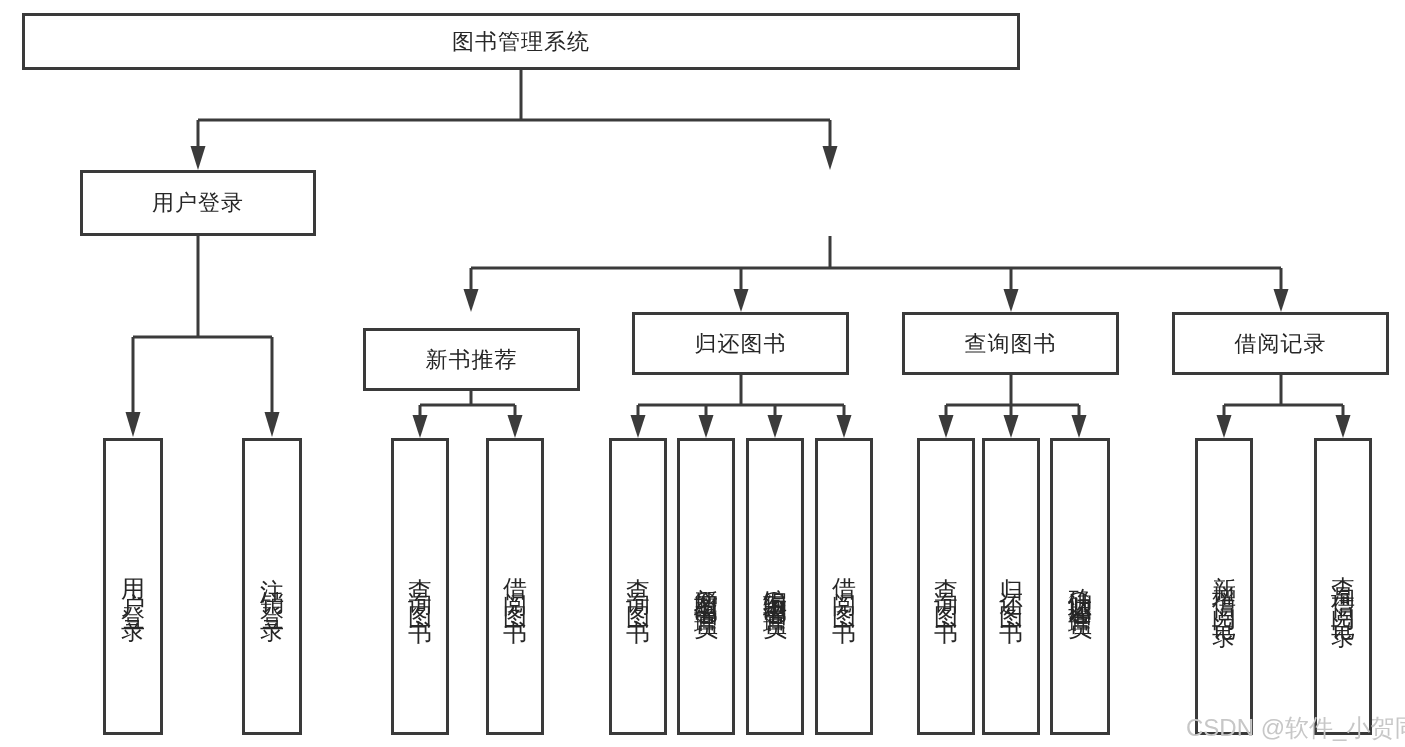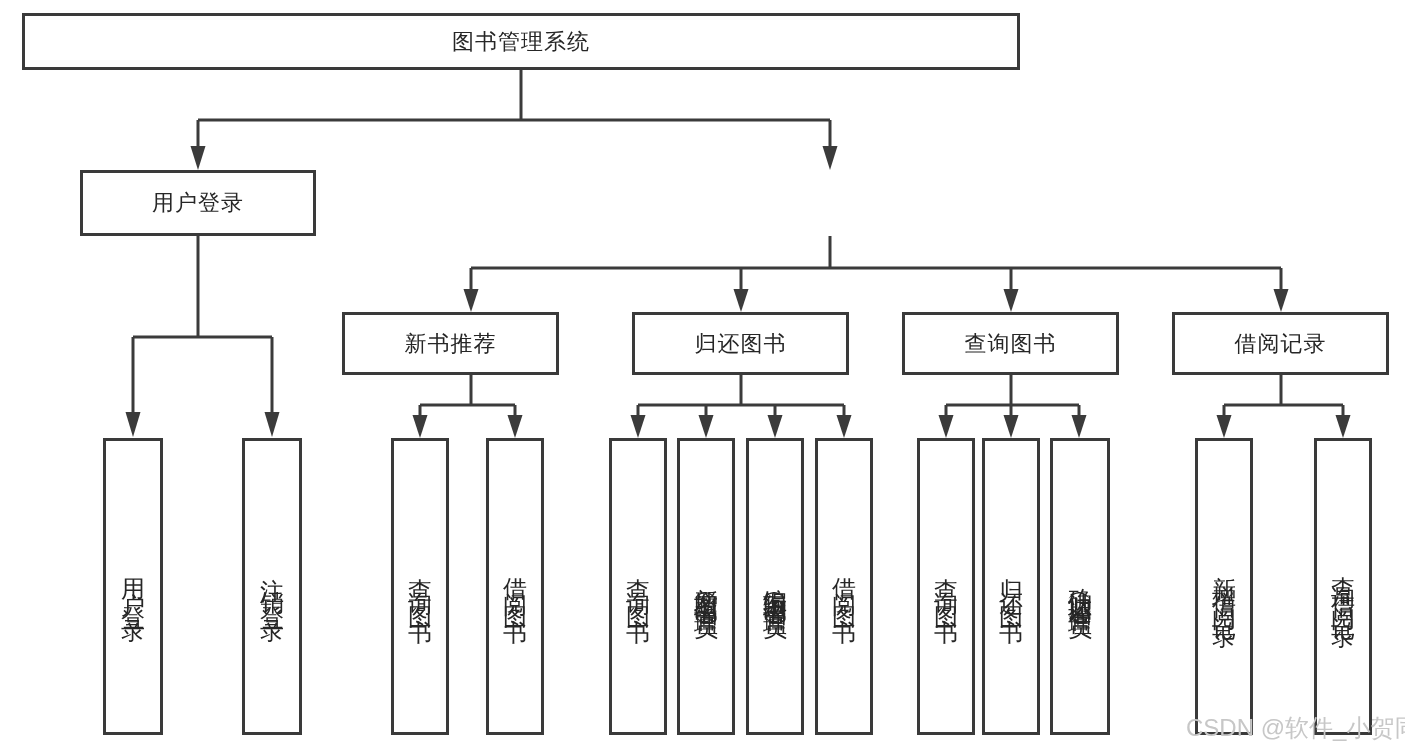--- a/index.html
+++ b/index.html
@@ -54,21 +54,21 @@
   }
   .leaf--loose span  { letter-spacing: 14px; }
   .leaf--medium span { letter-spacing: 10px; }
   .leaf--tight span  { letter-spacing: 4px; }
 
   
   .node-root            { left: 22px;   top: 13px;  width: 998px; height: 57px; }
   .node-user-login      { left: 80px;   top: 170px; width: 236px; height: 66px; }
   .node-book-management { left: 712px;  top: 170px; width: 236px; height: 66px; }
   .node-l3              { top: 312px;   height: 63px; width: 217px; }
-  .node-new-book-rec    { left: 342px; }
+  .node-new-book-rec    { left: 363px; margin-top: 16px; }
   .node-book-borrowing  { left: 632px; }
   .node-current-borrow  { left: 902px; }
   .node-borrow-records  { left: 1172px; }
 
   .leaf { top: 438px; height: 297px; width: 58px; }
   .leaf-user-login      { left: 103px; width: 60px; }
   .leaf-logout          { left: 242px; width: 60px; }
   .leaf-newrec-query    { left: 391px; }
   .leaf-newrec-borrow   { left: 486px; }
   .leaf-borrow-query    { left: 609px; }

